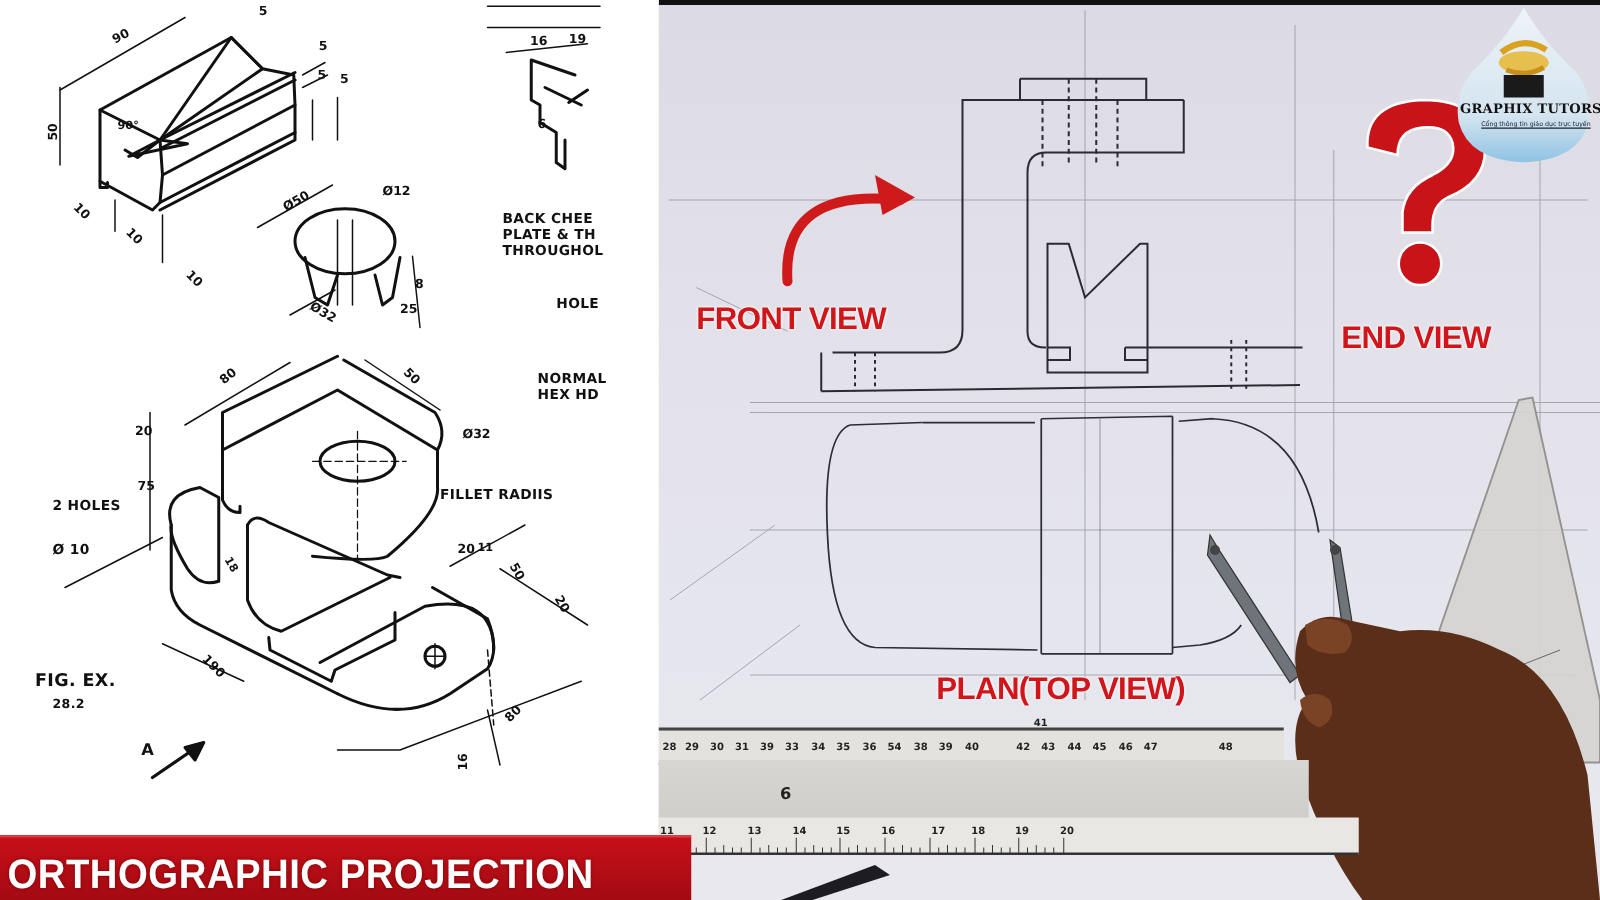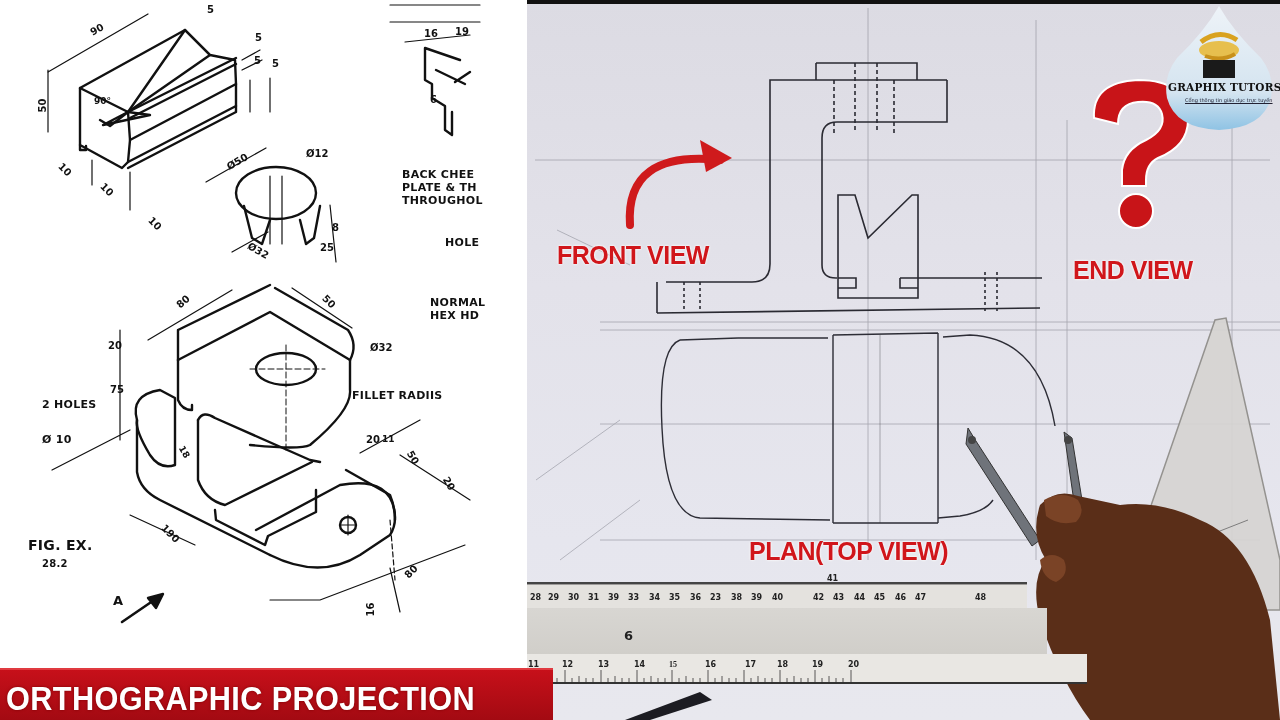--- a/index.html
+++ b/index.html
@@ -219,38 +219,38 @@
 
 <span class="tick-label" style="left:530px;top:593px;">28</span>
 <span class="tick-label" style="left:548px;top:593px;">29</span>
 <span class="tick-label" style="left:568px;top:593px;">30</span>
 <span class="tick-label" style="left:588px;top:593px;">31</span>
 <span class="tick-label" style="left:608px;top:593px;">39</span>
 <span class="tick-label" style="left:628px;top:593px;">33</span>
 <span class="tick-label" style="left:649px;top:593px;">34</span>
 <span class="tick-label" style="left:669px;top:593px;">35</span>
 <span class="tick-label" style="left:690px;top:593px;">36</span>
-<span class="tick-label" style="left:710px;top:593px;">23</span>
+<span class="tick-label" style="left:710px;top:593px;">54</span>
 <span class="tick-label" style="left:731px;top:593px;">38</span>
 <span class="tick-label" style="left:751px;top:593px;">39</span>
 <span class="tick-label" style="left:772px;top:593px;">40</span>
 <span class="tick-label" style="left:792px;top:574px;margin-left:35px;">41</span>
 <span class="tick-label" style="left:813px;top:593px;">42</span>
 <span class="tick-label" style="left:833px;top:593px;text-align:center;">43</span>
 <span class="tick-label" style="left:854px;top:593px;">44</span>
 <span class="tick-label" style="left:874px;top:593px;">45</span>
 <span class="tick-label" style="left:895px;top:593px;">46</span>
 <span class="tick-label" style="left:915px;top:593px;">47</span>
 <span class="tick-label" style="left:936px;top:593px;padding-left:39px;">48</span>
 
 <span class="tick-label" style="left:528px;top:660px;">11</span>
 <span class="tick-label" style="left:562px;top:660px;">12</span>
 <span class="tick-label" style="left:598px;top:660px;">13</span>
 <span class="tick-label" style="left:634px;top:660px;">14</span>
-<span class="tick-label" style="left:669px;top:660px;font-family:Liberation Serif, serif;">15</span>
+<span class="tick-label" style="left:669px;top:660px;">15</span>
 <span class="tick-label" style="left:705px;top:660px;">16</span>
 <span class="tick-label" style="left:745px;top:660px;">17</span>
 <span class="tick-label" style="left:777px;top:660px;">18</span>
 <span class="tick-label" style="left:812px;top:660px;">19</span>
 <span class="tick-label" style="left:848px;top:660px;">20</span>
 <span class="tick-label" style="left:624px;top:628px;font-size:13px;">6</span>
 
 <svg style="position:absolute;left:527px;top:670px;" width="560" height="14">
   <g stroke="#333" stroke-width="0.8">
     <path d="M2 0 L2 14 M9 8 L9 14 M16 6 L16 14 M23 8 L23 14 M30 8 L30 14 M38 0 L38 14 M45 8 L45 14 M52 6 L52 14 M59 8 L59 14 M66 8 L66 14 M74 0 L74 14 M81 8 L81 14 M88 6 L88 14 M95 8 L95 14 M102 8 L102 14 M110 0 L110 14 M117 8 L117 14 M124 6 L124 14 M131 8 L131 14 M138 8 L138 14 M145 0 L145 14 M152 8 L152 14 M159 6 L159 14 M166 8 L166 14 M173 8 L173 14 M181 0 L181 14 M188 8 L188 14 M195 6 L195 14 M202 8 L202 14 M209 8 L209 14 M217 0 L217 14 M224 8 L224 14 M231 6 L231 14 M238 8 L238 14 M245 8 L245 14 M253 0 L253 14 M260 8 L260 14 M267 6 L267 14 M274 8 L274 14 M281 8 L281 14 M288 0 L288 14 M295 8 L295 14 M302 6 L302 14 M309 8 L309 14 M316 8 L316 14 M324 0 L324 14"></path>

